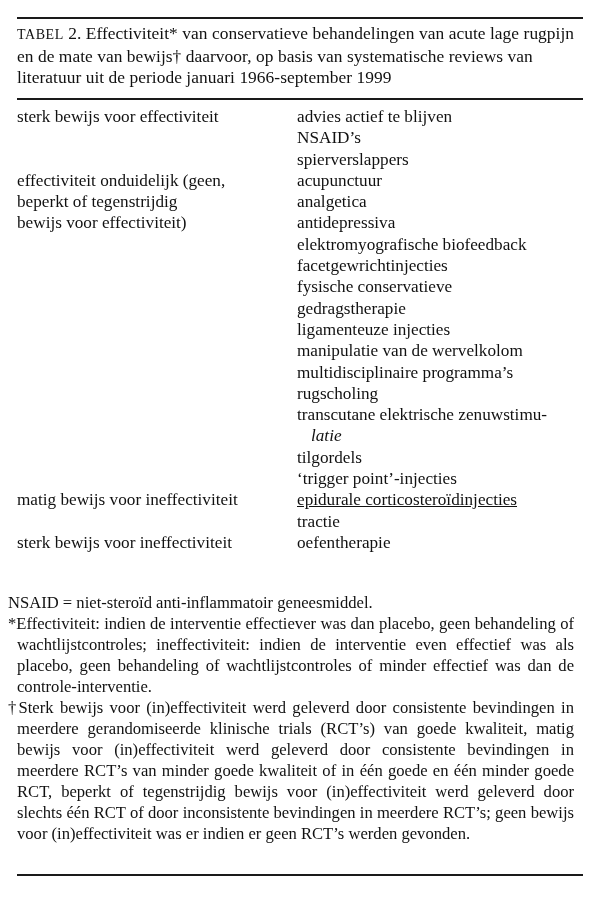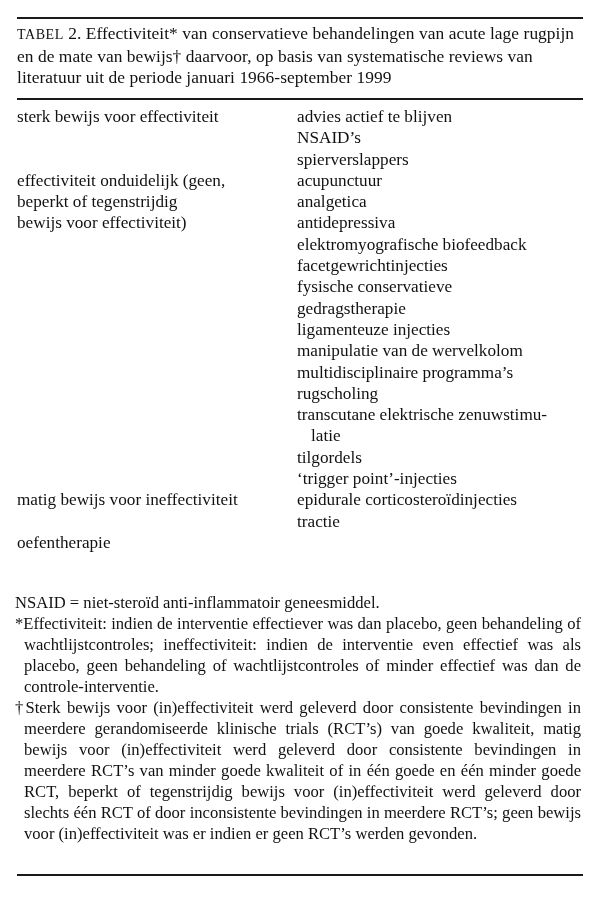--- a/index.html
+++ b/index.html
@@ -83,21 +83,21 @@
     padding-left: 14px;
   }
   .col-left .ln,
   .col-right .ln {
     display: block;
   }
 
   
   .notes {
     position: absolute;
-    left: 15px;
+    left: 8px;
     top: 592px;
     width: 566px;
     font-size: 16.6px;
     line-height: 21.0px;
   }
   .note {
     text-align: justify;
     text-justify: inter-word;
     text-indent: -9px;
     padding-left: 9px;
@@ -171,44 +171,47 @@
             <span class="ln" style="padding-left: 0px;">manipulatie van de wervelkolom</span>
           </div>
           <div>
             <span class="ln" style="padding-left: 0px;">multidisciplinaire programma’s</span>
           </div>
           <div>
             <span class="ln" style="padding-left: 0px;">rugscholing</span>
           </div>
           <div>
             <span class="ln" style="padding-left: 0px;">transcutane elektrische zenuwstimu-</span>
-            <span class="ln" style="padding-left: 14px;">latie</span>
+            <span class="ln" style="padding-left: 14px; font-style: italic;">latie</span>
           </div>
           <div>
             <span class="ln" style="padding-left: 0px;">tilgordels</span>
           </div>
           <div>
             <span class="ln" style="padding-left: 0px;">‘trigger point’-injecties</span>
           </div>
         </div>
       </div>
       <div class="trow">
         <div class="col-left">
           <span class="ln">matig bewijs voor ineffectiviteit</span>
         </div>
         <div class="col-right">
           <div>
-            <span class="ln" style="padding-left: 0px;">epidurale corticosteroïdinjecties</span>
+            <span class="ln" style="padding-left: 0px; text-decoration: underline;">epidurale corticosteroïdinjecties</span>
           </div>
           <div>
             <span class="ln" style="padding-left: 0px;">tractie</span>
           </div>
         </div>
       </div>
       <div class="trow">
+        <div class="col-left">
+          <span class="ln">sterk bewijs voor ineffectiviteit</span>
+        </div>
         <div class="col-right">
           <div>
             <span class="ln" style="padding-left: 0px;">oefentherapie</span>
           </div>
         </div>
       </div>
     </div>
 
   <div class="notes" id="footnotes">
       <p class="note flush">NSAID = niet-steroïd anti-inflammatoir geneesmiddel.</p>

